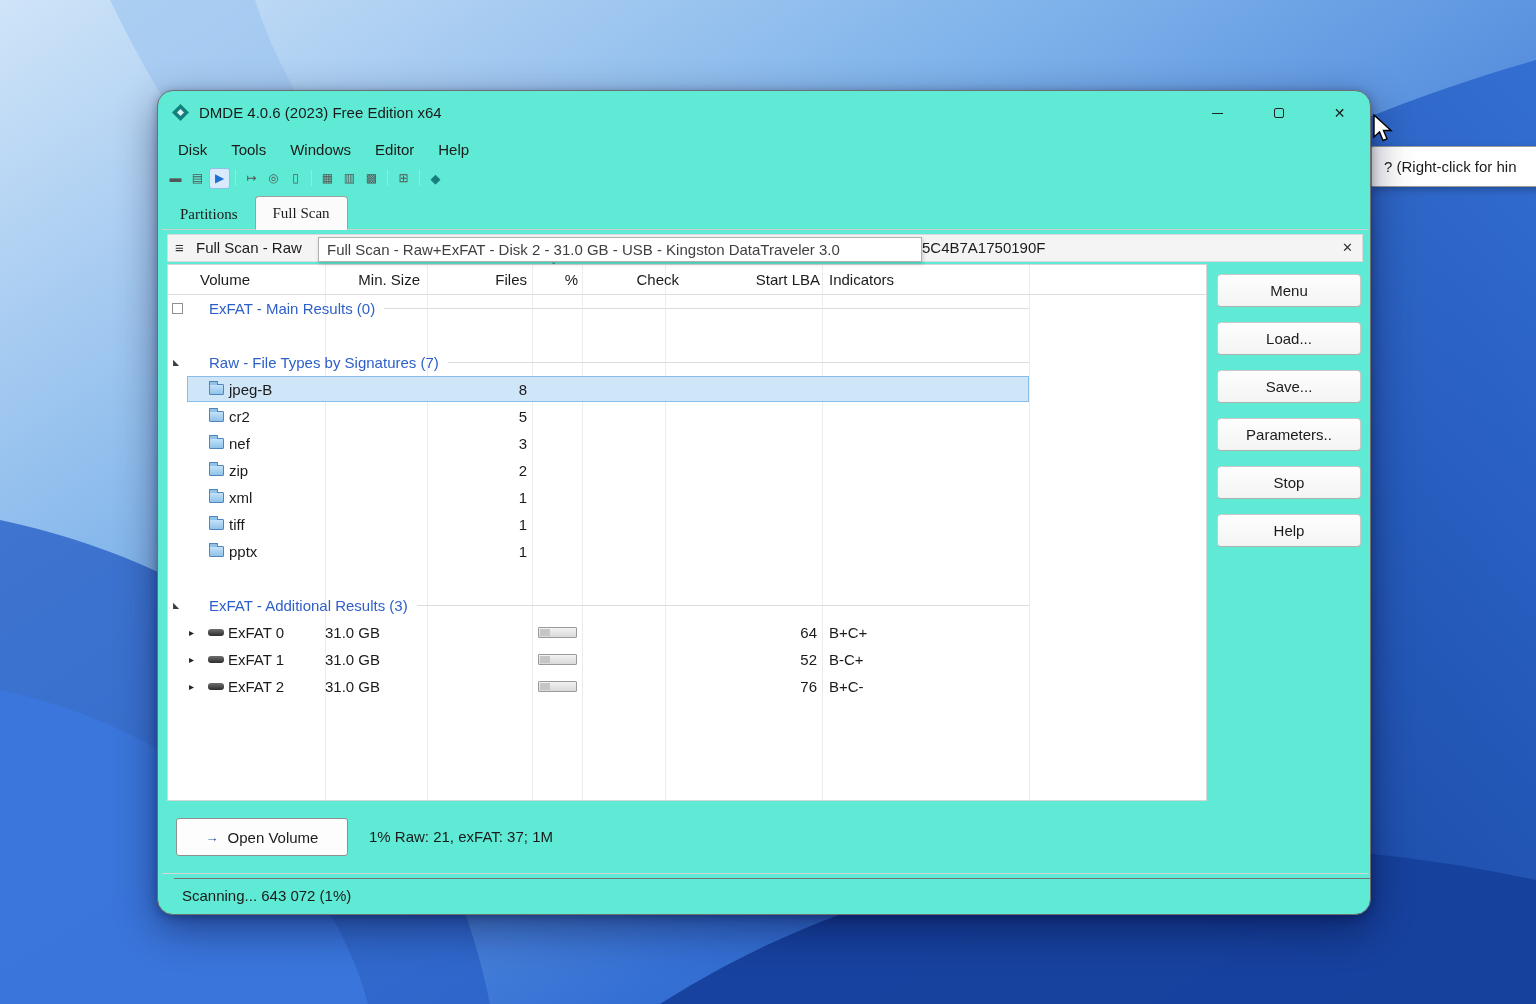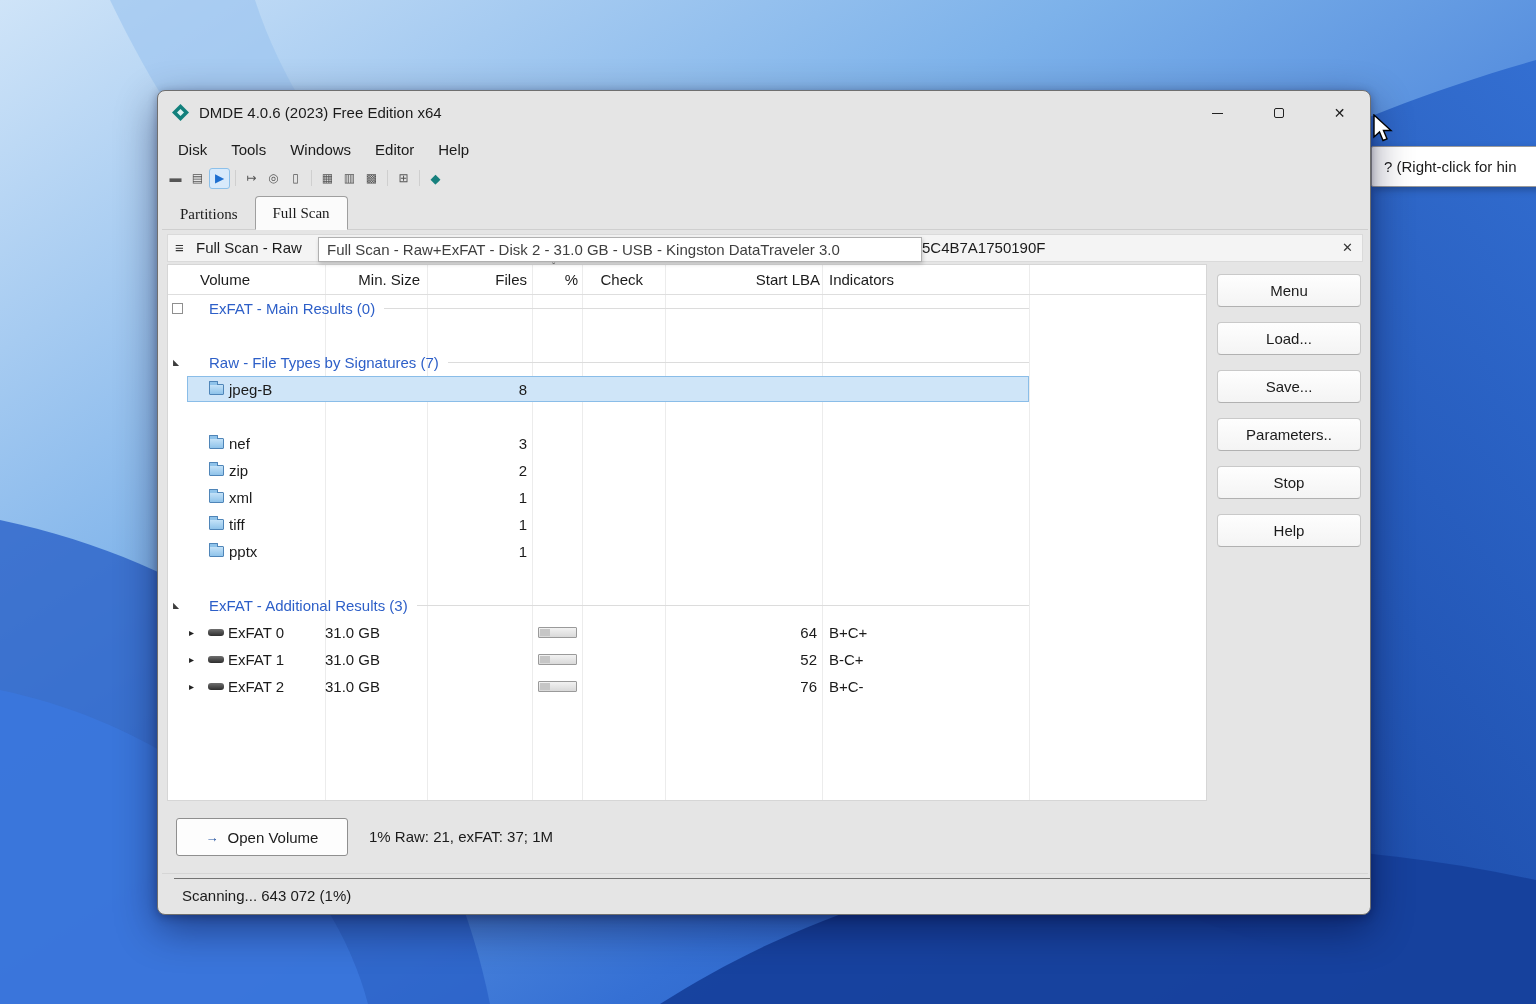--- a/index.html
+++ b/index.html
@@ -3,21 +3,21 @@
 <meta charset="utf-8">
 <style>
   * { margin:0; padding:0; box-sizing:border-box; }
   html,body { width:1536px; height:1004px; overflow:hidden;
     font-family:"Liberation Sans", sans-serif; }
   .desktop { position:absolute; inset:0; }
   .wallpaper { position:absolute; inset:0; }
 
   
   .window { position:absolute; left:157px; top:90px; width:1214px; height:825px;
-    background:#e5e5e5; border:1px solid #6f6f6f; border-radius:8px; overflow:hidden;
+    background:#5eead4; border:1px solid #6f6f6f; border-radius:16px; overflow:hidden;
     box-shadow:0 14px 40px rgba(0,0,40,.45), 0 2px 10px rgba(0,0,40,.3); color:#1b1b1b; }
 
   .titlebar { position:absolute; left:0; top:0; width:100%; height:44px; }
   .app-logo { position:absolute; left:14px; top:13px; width:17px; height:17px;
     background:#12807c; clip-path:polygon(50% 0,100% 50%,50% 100%,0 50%); }
   .app-logo::after { content:''; position:absolute; left:5px; top:5px; width:7px; height:7px;
     background:#dff3f2; clip-path:polygon(50% 0,100% 50%,50% 100%,0 50%); }
   .title-text { position:absolute; left:41px; top:0; line-height:44px; font-size:15px; }
   .win-controls { position:absolute; right:0; top:0; height:44px; display:flex; }
   .wc { width:61px; height:44px; display:flex; align-items:center; justify-content:center; }
@@ -215,21 +215,21 @@
       <div class="vline" style="left:497px"></div>
       <div class="vline" style="left:654px"></div>
       <div class="vline" style="left:861px"></div>
 
       <div class="thead">
         <span class="th" style="left:32px">Volume</span>
         <span class="th" style="left:157px;width:95px;text-align:right">Min. Size</span>
         <span class="th" style="left:259px;width:100px;text-align:right">Files</span>
         <span class="th-caret">ˇ</span>
         <span class="th" style="left:364px;width:46px;text-align:right">%</span>
-        <span class="th" style="left:394px;width:81px;text-align:right">Check</span>
+        <span class="th" style="left:430px;width:81px;text-align:right">Check</span>
         <span class="th" style="left:500px;width:152px;text-align:right">Start LBA</span>
         <span class="th" style="left:661px">Indicators</span>
       </div>
 
       <div class="trow group" style="top:30px">
         <span class="checkbox"></span>
         <span class="glabel">ExFAT - Main Results (0)</span>
         <span class="gline"></span>
       </div>
 
@@ -237,20 +237,25 @@
         <span class="tree-marker">◣</span>
         <span class="glabel">Raw - File Types by Signatures (7)</span>
         <span class="gline"></span>
       </div>
 
       <div class="trow" style="top:111px">
         <span class="sel-bg"></span>
         <span class="folder-icon"></span>
         <span class="fname">jpeg-B</span>
         <span class="fcount">8</span>
+      </div>
+      <div class="trow" style="top:138px">
+        <span class="folder-icon"></span>
+        <span class="fname">cr2</span>
+        <span class="fcount">5</span>
       </div>
       <div class="trow" style="top:165px">
         <span class="folder-icon"></span>
         <span class="fname">nef</span>
         <span class="fcount">3</span>
       </div>
       <div class="trow" style="top:192px">
         <span class="folder-icon"></span>
         <span class="fname">zip</span>
         <span class="fcount">2</span>

